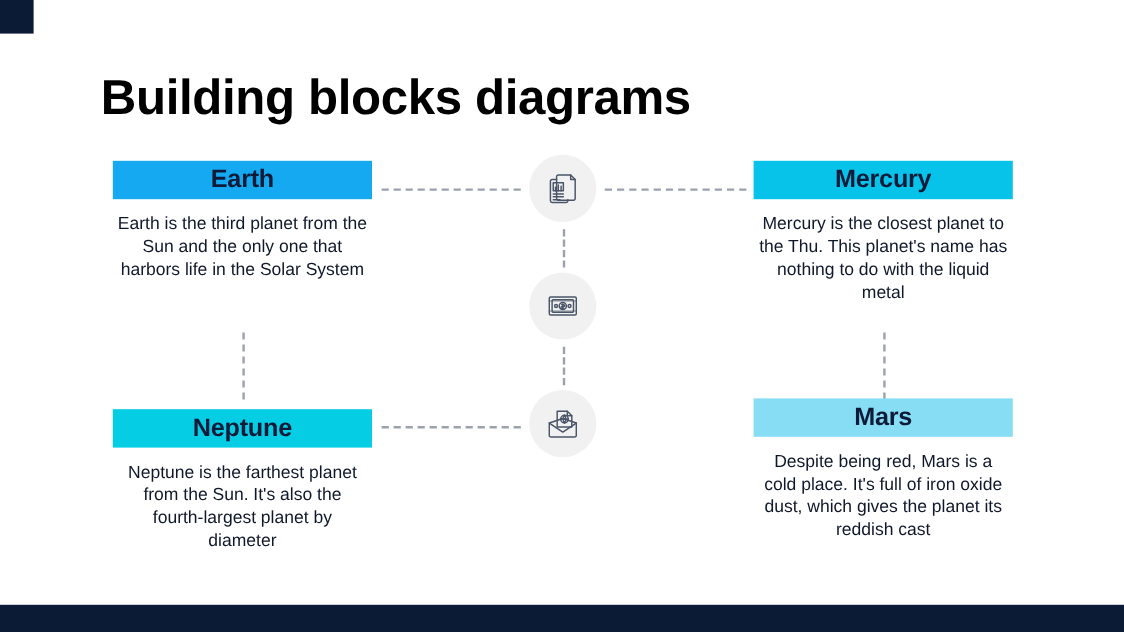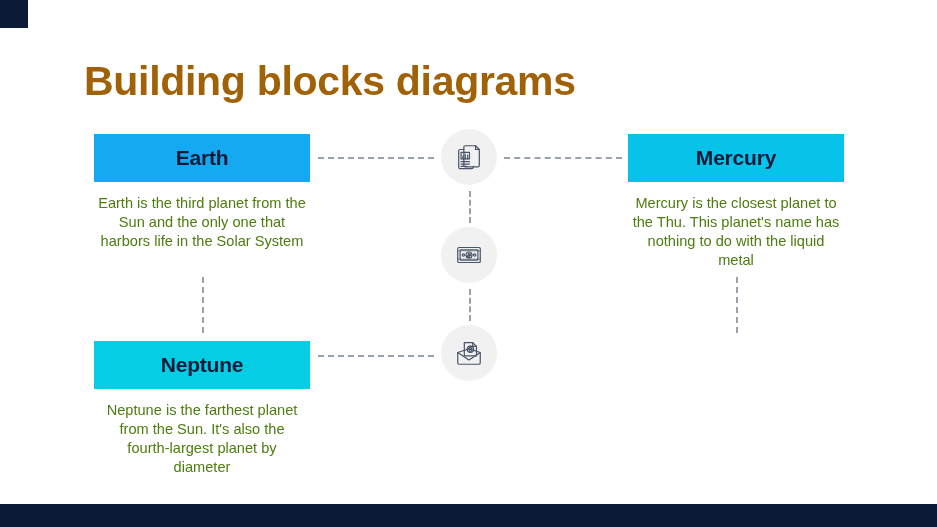--- a/index.html
+++ b/index.html
@@ -42,45 +42,45 @@
     background: #0b1b36;
   }
 
   
   .page-title {
     position: absolute;
     left: 84px;
     top: 58px;
     font-size: 41px;
     font-weight: bold;
-    color: #a16207;
+    color: #000000;
     letter-spacing: -0.3px;
     white-space: nowrap;
   }
 
   
   .block {
     position: absolute;
     width: 216px;
   }
   .block-header {
-    height: 48px;
+    height: 32px;
     display: flex;
     align-items: center;
     justify-content: center;
     font-size: 21px;
     font-weight: bold;
     color: #0d1b38;
     letter-spacing: -0.2px;
   }
   .block-body {
     margin-top: 12px;
     font-size: 14.6px;
     line-height: 1.3;
-    color: #4d7c0f;
+    color: #0f172a;
     text-align: center;
     padding: 0 4px;
   }
 
   #block-earth   { left: 94px;  top: 134px; }
   #block-mercury { left: 628px; top: 134px; }
   #block-neptune { left: 94px;  top: 341px; }
   #block-mars    { left: 628px; top: 332px; }
 
   
@@ -150,20 +150,26 @@
     <div class="block-body">Mercury is the closest planet to the Thu. This planet's name has nothing to do with the liquid metal</div>
   </div>
 
   <div class="block" id="block-neptune">
     <div class="block-header" style="background: rgb(5, 205, 228);">
       <span>Neptune</span>
     </div>
     <div class="block-body">Neptune is the farthest planet from the Sun. It's also the fourth-largest planet by diameter</div>
   </div>
 
+  <div class="block" id="block-mars">
+    <div class="block-header" style="background: rgb(134, 221, 244);">
+      <span>Mars</span>
+    </div>
+    <div class="block-body">Despite being red, Mars is a cold place. It's full of iron oxide dust, which gives the planet its reddish cast</div>
+  </div>
 
   <div class="icon-circle" id="icon-circle-report">
     <svg width="30" height="30" viewBox="0 0 32 32" fill="none" stroke="#4a5568" stroke-width="1.3" stroke-linecap="round" stroke-linejoin="round">
       <path d="M12 4h11l4 4v17a1.5 1.5 0 0 1-1.5 1.5H12A1.5 1.5 0 0 1 10.5 25V5.5A1.5 1.5 0 0 1 12 4z"></path>
       <path d="M23 4v4h4"></path>
       <path d="M10.5 8H6.5A1.5 1.5 0 0 0 5 9.5V27a1.5 1.5 0 0 0 1.5 1.5H19a1.5 1.5 0 0 0 1.5-1.5v-1"></path>
       <rect x="7.5" y="11" width="9" height="7"></rect>
       <path d="M9.5 18v-3M12 18v-5M14.5 18v-4"></path>
       <path d="M7.5 21h9M7.5 23.5h9M7.5 26h6"></path>
     </svg>

